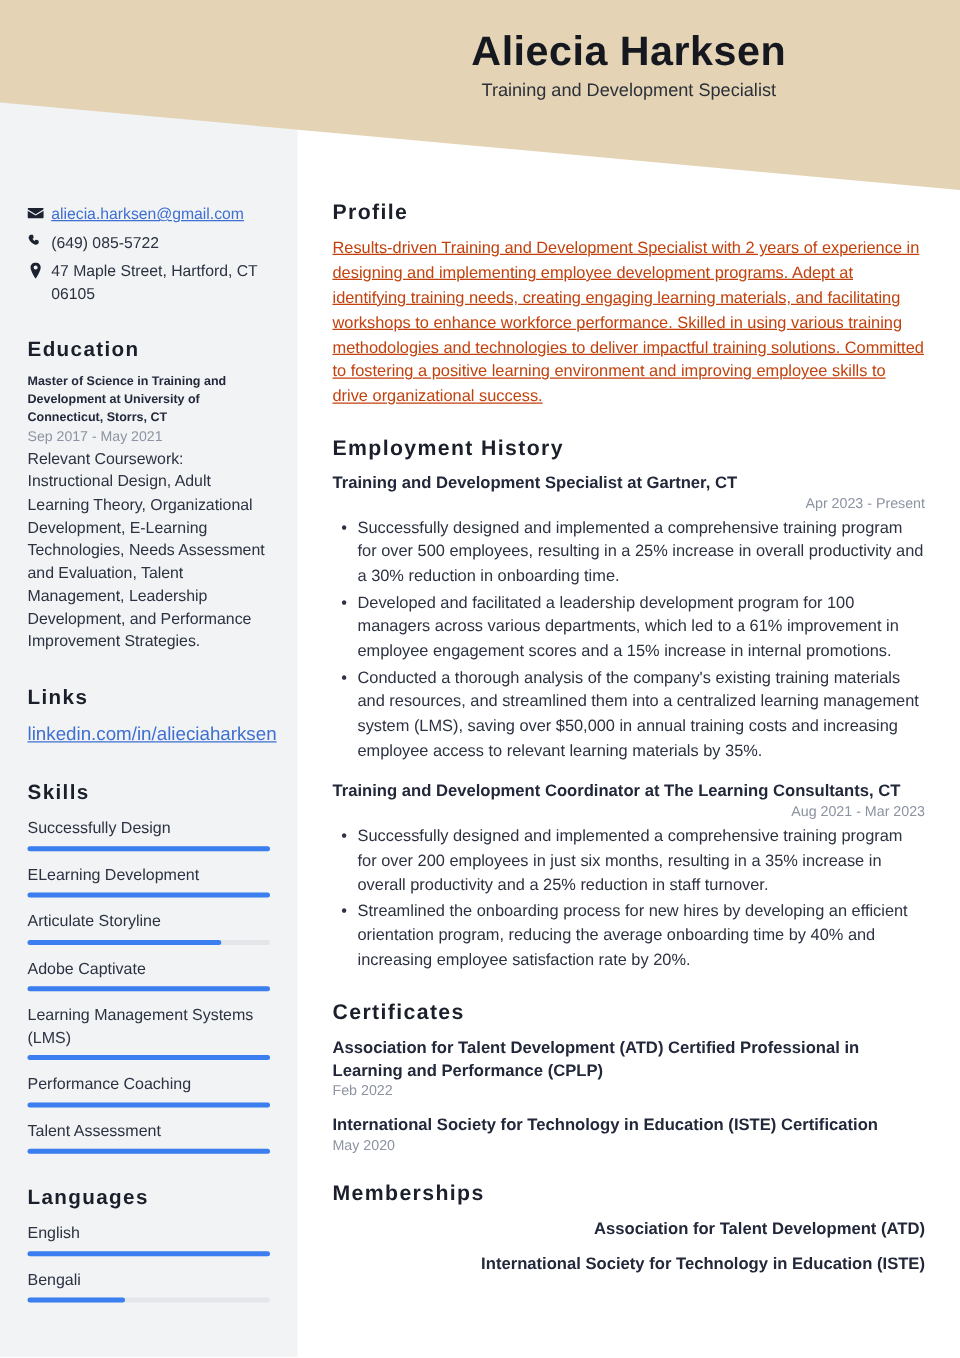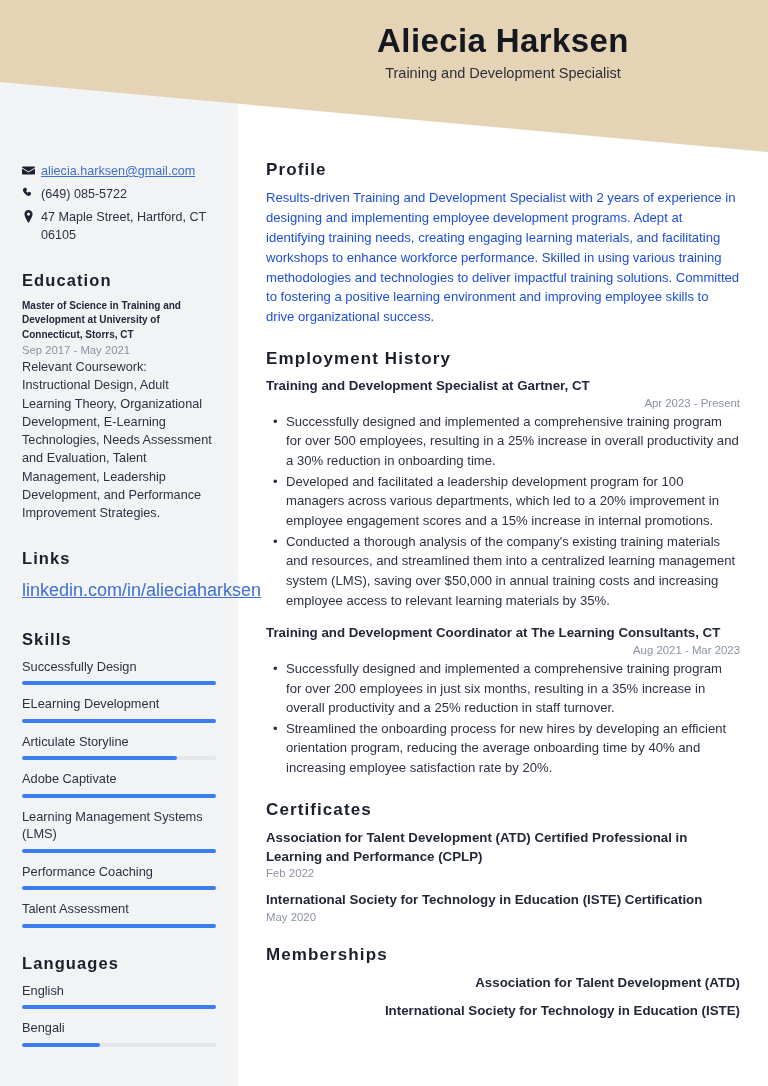--- a/index.html
+++ b/index.html
@@ -115,21 +115,21 @@
     color: #8c93a1;
     margin-top: 2px;
     margin-bottom: 2px;
   }
   .edu-desc {
     font-size: 12.7px;
     line-height: 1.44;
     color: #2c3241;
   }
   .link-line {
-    font-size: 18px;
+    font-size: 15px;
     line-height: 1.5;
   }
   .link-line a {
     color: #3f6fd0;
     text-decoration: underline;
   }
 
   
   .meter-item { margin-bottom: 10px; }
   .meter-label {
@@ -165,21 +165,22 @@
     font-size: 17px;
     font-weight: bold;
     letter-spacing: 1.1px;
     color: #1a1f2b;
     margin-bottom: 8px;
   }
   .main-section { margin-bottom: 22px; }
   .profile-text {
     font-size: 13.1px;
     line-height: 1.52;
-    color: #1d4ed8;
+    color: #c2410c;
+    text-decoration: underline;
   }
   .job { margin-bottom: 14px; }
   .job-title {
     font-size: 13.3px;
     font-weight: bold;
     color: #22283a;
     line-height: 1.4;
   }
   .job-date {
     font-size: 11.4px;
@@ -363,21 +364,21 @@
     </div>
 
     <div class="main-section">
       <div class="main-heading">Employment History</div>
       <div id="jobs-list">
           <div class="job">
             <div class="job-title">Training and Development Specialist at Gartner, CT</div>
             <div class="job-date">Apr 2023 - Present</div>
             <ul class="job-bullets">
               <li>Successfully designed and implemented a comprehensive training program for over 500 employees, resulting in a 25% increase in overall productivity and a 30% reduction in onboarding time.</li>
-              <li>Developed and facilitated a leadership development program for 100 managers across various departments, which led to a 20% improvement in employee engagement scores and a 15% increase in internal promotions.</li>
+              <li>Developed and facilitated a leadership development program for 100 managers across various departments, which led to a 61% improvement in employee engagement scores and a 15% increase in internal promotions.</li>
               <li>Conducted a thorough analysis of the company's existing training materials and resources, and streamlined them into a centralized learning management system (LMS), saving over $50,000 in annual training costs and increasing employee access to relevant learning materials by 35%.</li>
             </ul>
           </div>
           <div class="job">
             <div class="job-title">Training and Development Coordinator at The Learning Consultants, CT</div>
             <div class="job-date">Aug 2021 - Mar 2023</div>
             <ul class="job-bullets">
               <li>Successfully designed and implemented a comprehensive training program for over 200 employees in just six months, resulting in a 35% increase in overall productivity and a 25% reduction in staff turnover.</li>
               <li>Streamlined the onboarding process for new hires by developing an efficient orientation program, reducing the average onboarding time by 40% and increasing employee satisfaction rate by 20%.</li>
             </ul>

